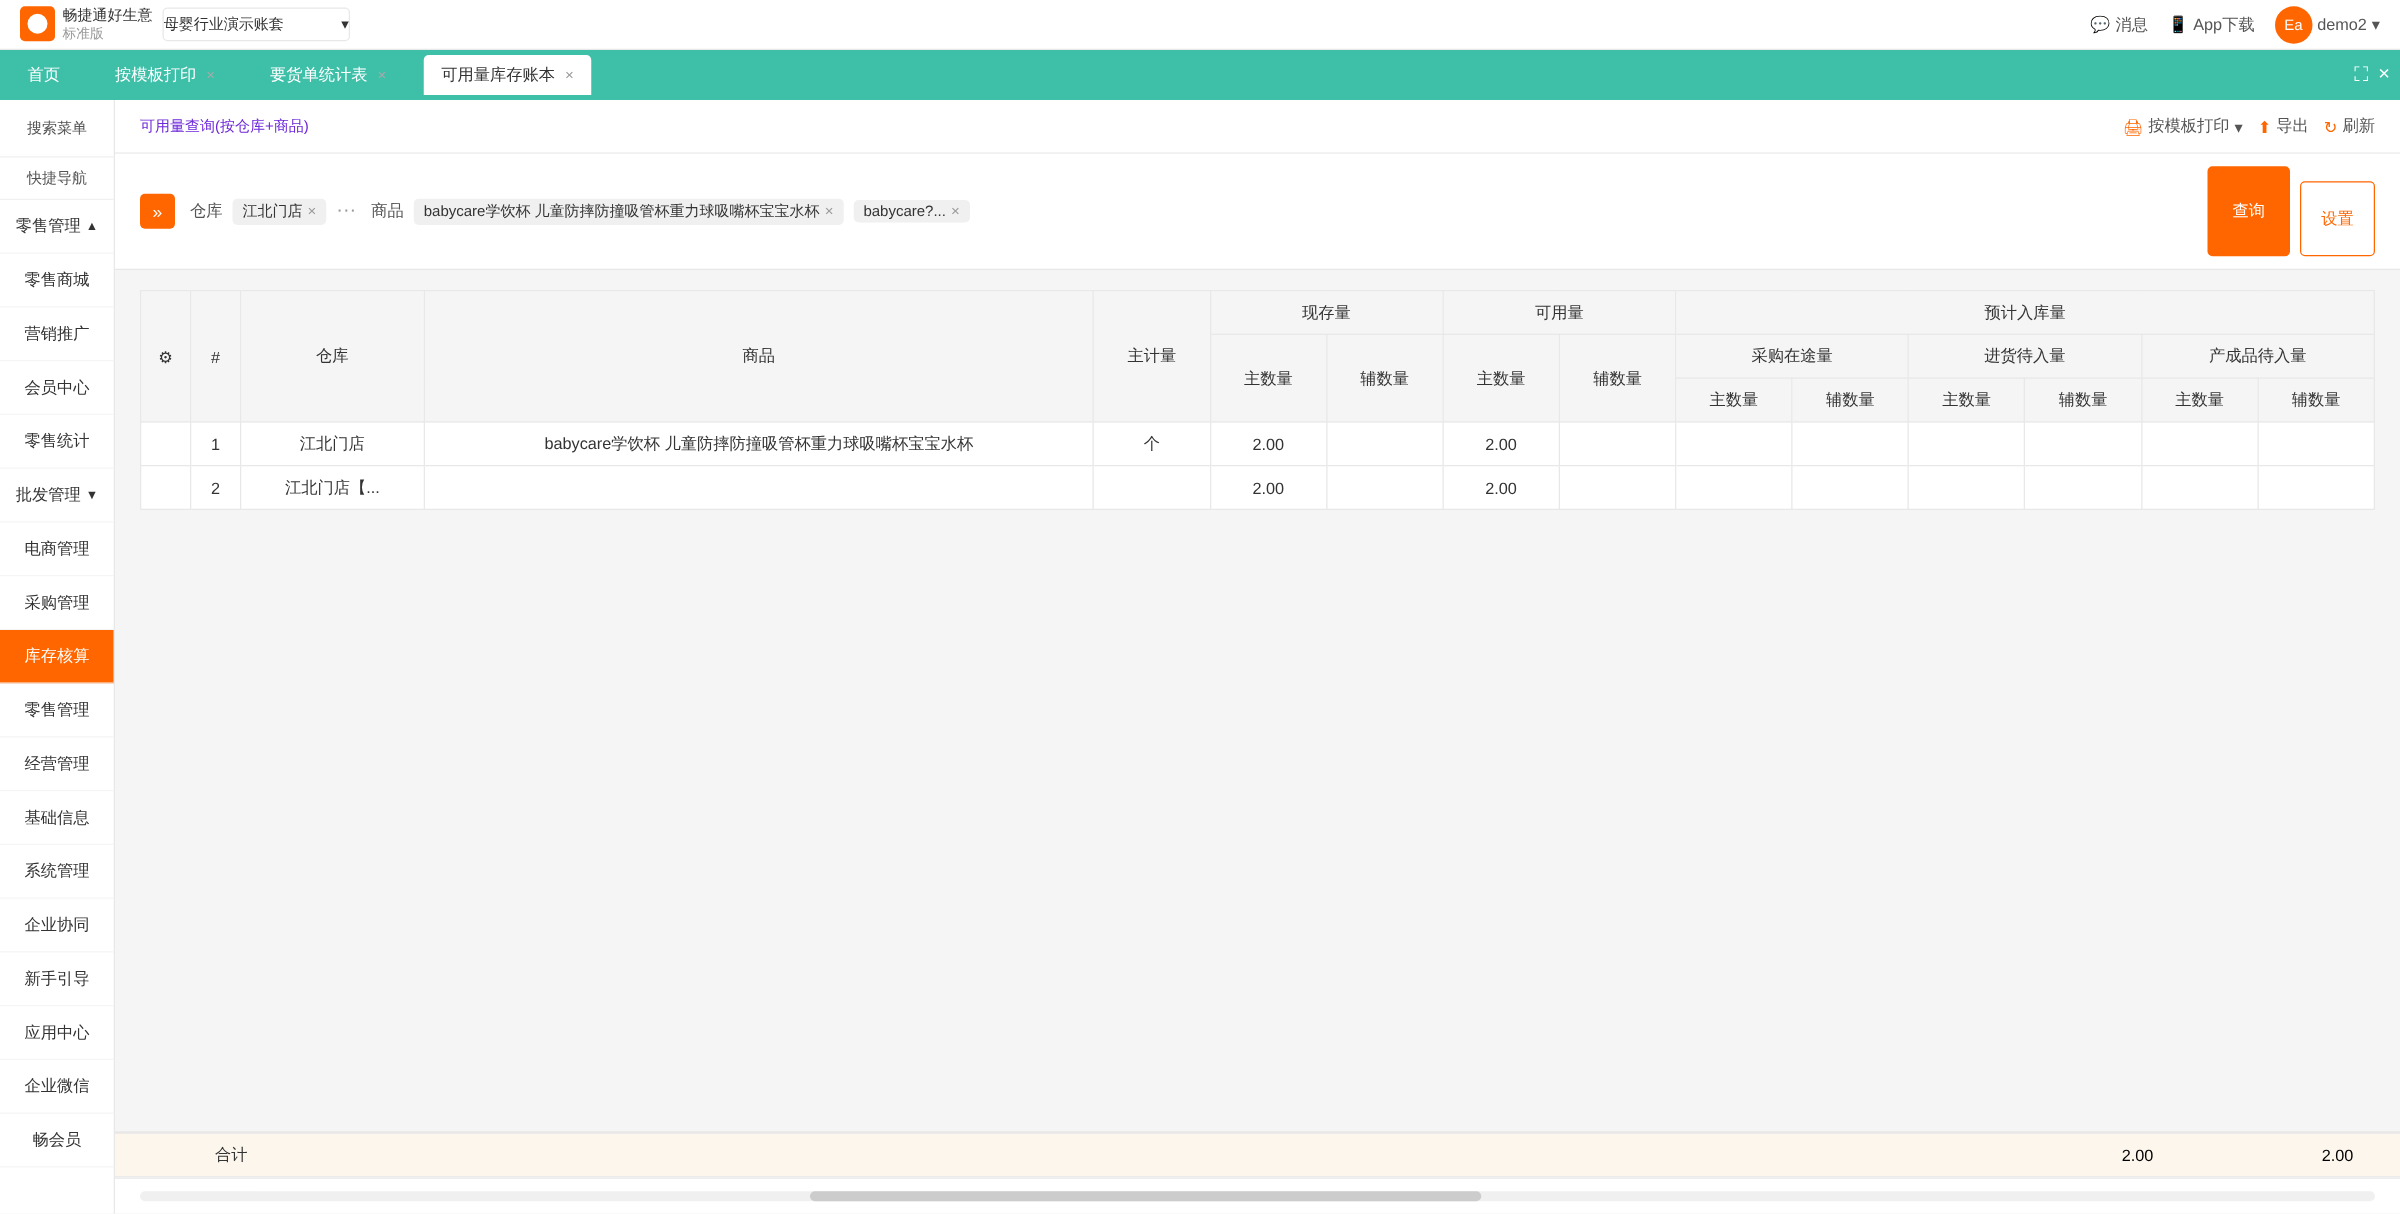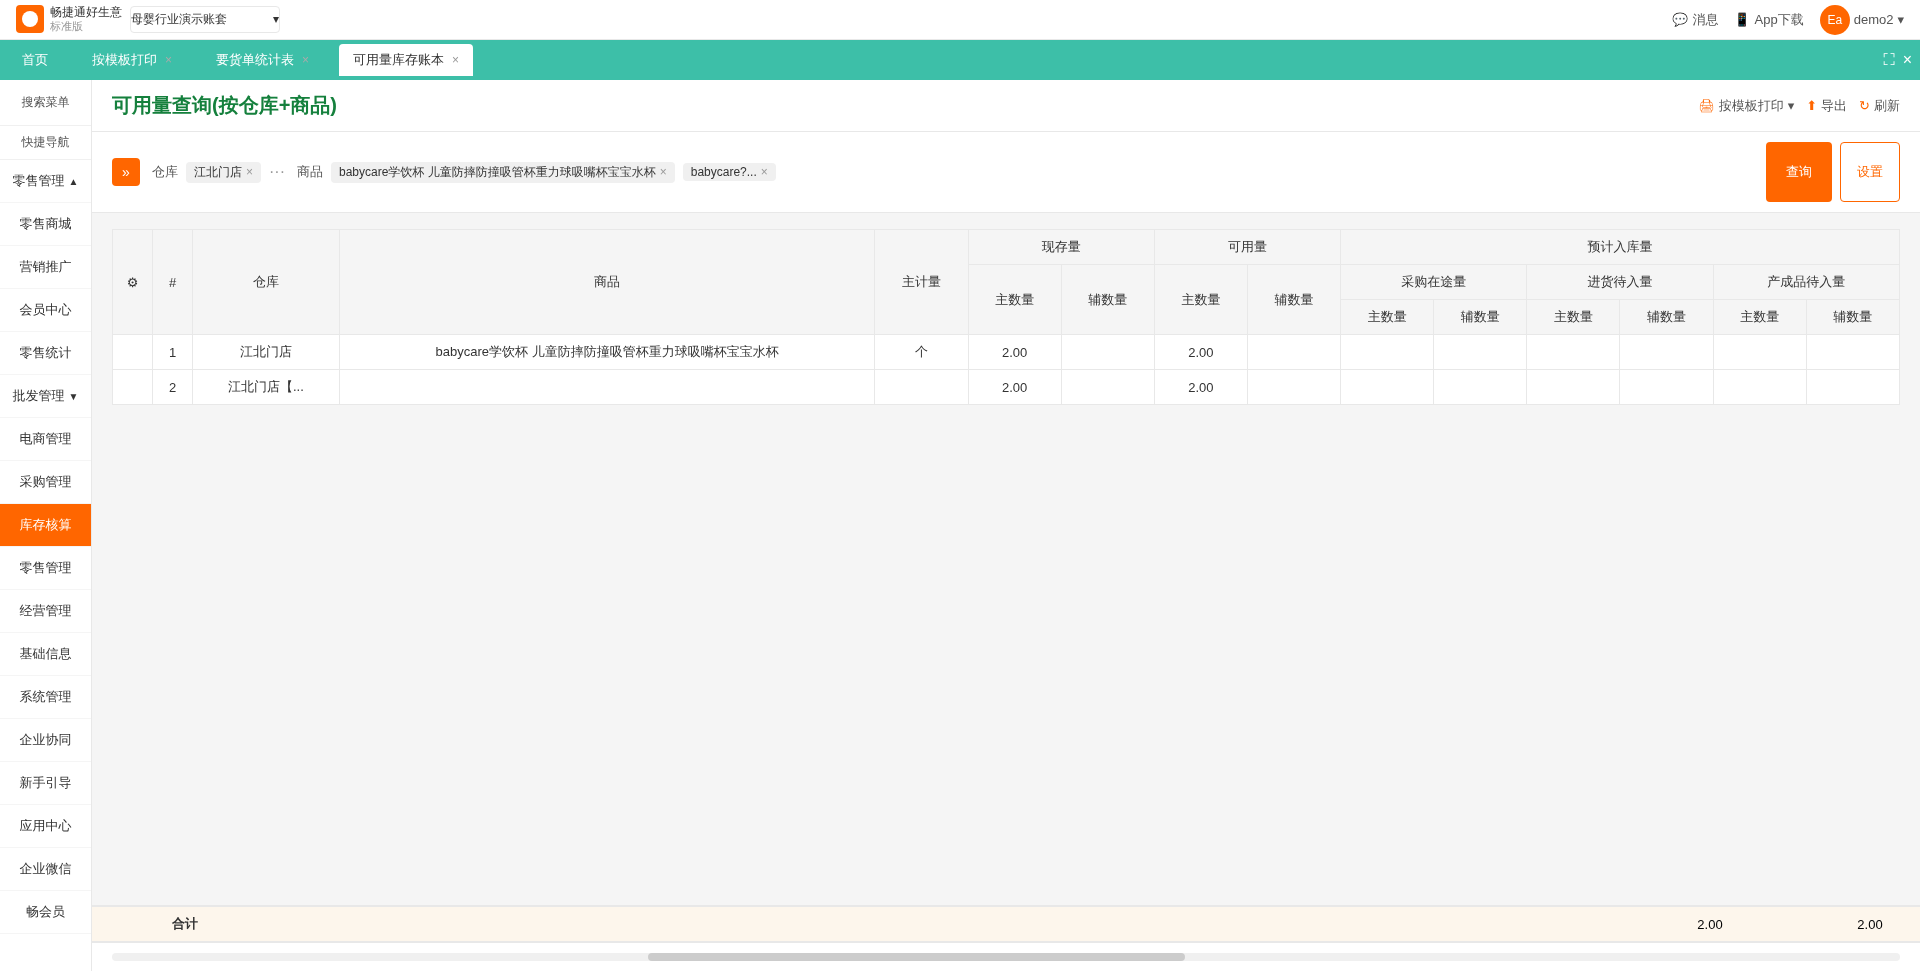--- a/index.html
+++ b/index.html
@@ -118,21 +118,21 @@
     .content { flex: 1; overflow: auto; background: #f5f5f5; display: flex; flex-direction: column; }
 
     
     .page-header {
       background: #fff;
       padding: 12px 20px;
       border-bottom: 1px solid #e8e8e8;
       display: flex; align-items: center; justify-content: space-between;
       flex-shrink: 0;
     }
-    .page-title { font-size: 20px; font-weight: 700; color: #15803d; }
+    .page-title { font-size: 12px; font-weight: 400; color: #6d28d9; }
     .page-actions { display: flex; align-items: center; gap: 12px; }
     .page-action-btn {
       display: flex; align-items: center; gap: 4px;
       font-size: 13px; color: #555; cursor: pointer;
     }
     .page-action-btn .icon { color: #ff6600; }
 
     
     .filter-bar {
       background: #fff;
@@ -157,21 +157,21 @@
     }
     .filter-tag .remove { cursor: pointer; color: #999; font-size: 12px; }
     .filter-more { color: #999; font-size: 16px; cursor: pointer; }
     .filter-actions { margin-left: auto; display: flex; gap: 8px; }
     .btn-query {
       background: #ff6600; color: #fff; border: none;
       border-radius: 4px; padding: 20px 20px; font-size: 13px; cursor: pointer;
     }
     .btn-settings {
       background: #fff; color: #ff6600; border: 1px solid #ff6600;
-      border-radius: 4px; padding: 20px 16px; font-size: 13px; cursor: pointer;
+      border-radius: 4px; padding: 20px 16px; font-size: 13px; cursor: pointer; margin-top: 12px;
     }
 
     
     .table-section { flex: 1; overflow: auto; padding: 16px 20px; }
     .data-table { width: 100%; border-collapse: collapse; background: #fff; border: 1px solid #e8e8e8; }
     .data-table th, .data-table td {
       border: 1px solid #e8e8e8;
       padding: 8px 12px;
       text-align: center;
       font-size: 13px;
@@ -190,21 +190,21 @@
     
     .table-footer {
       background: #fdf6ec;
       border-top: 2px solid #e8e8e8;
       display: flex;
       align-items: center;
       padding: 8px 20px;
       flex-shrink: 0;
       border-bottom: 1px solid #e8e8e8;
     }
-    .footer-label { font-size: 13px; font-weight: 700; color: #333; margin-right: auto; min-width: 80px; padding-left: 60px; }
+    .footer-label { font-size: 13px; font-weight: 400; color: #333; margin-right: auto; min-width: 80px; padding-left: 60px; }
     .footer-values { display: flex; align-items: center; }
 
     
     .scroll-track {
       height: 8px;
       background: #f0f0f0;
       border-radius: 4px;
       margin: 4px 20px;
       position: relative;
       flex-shrink: 0;

